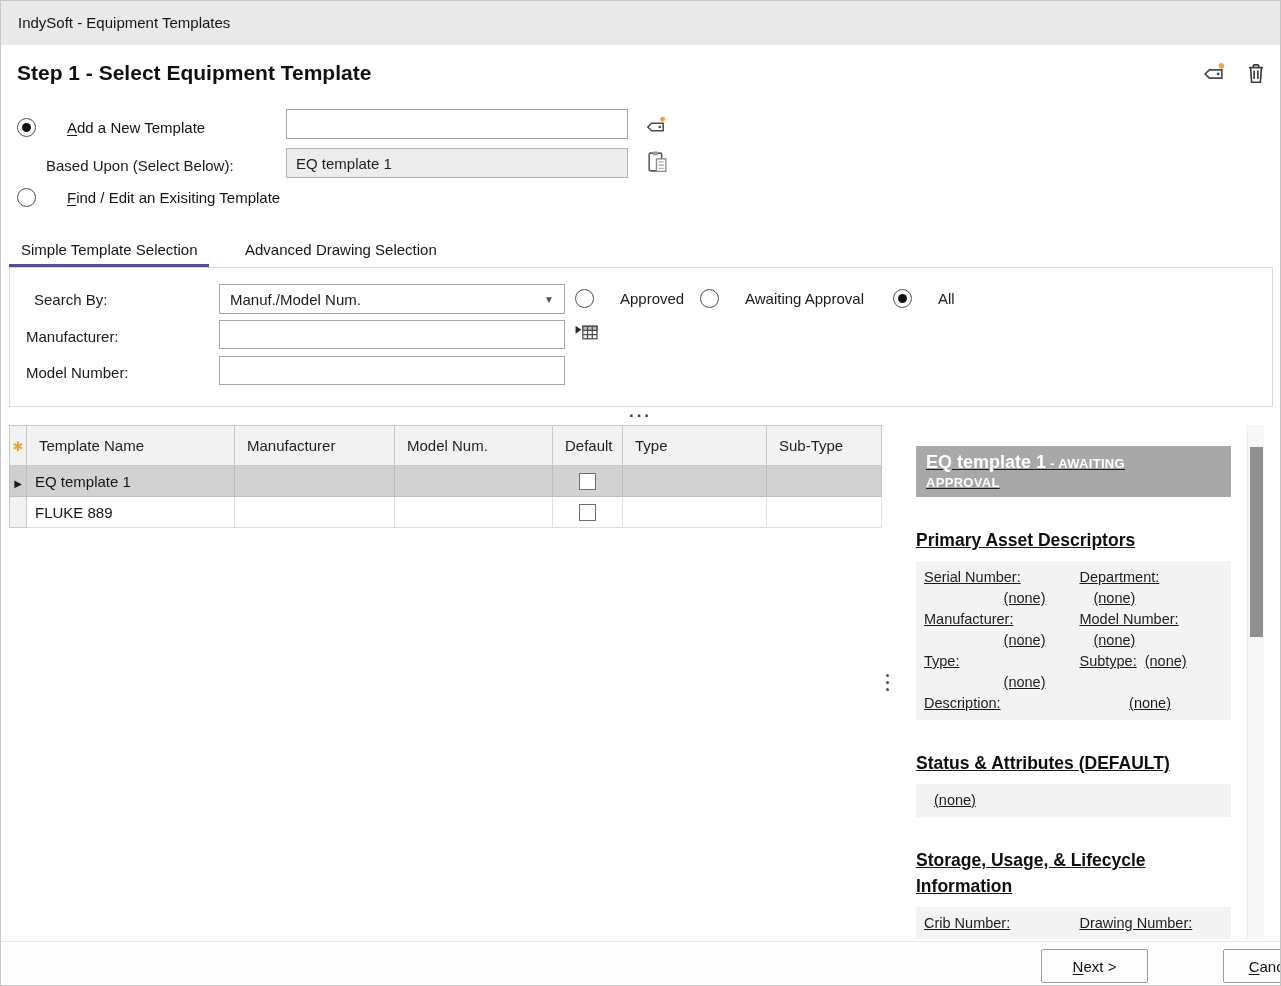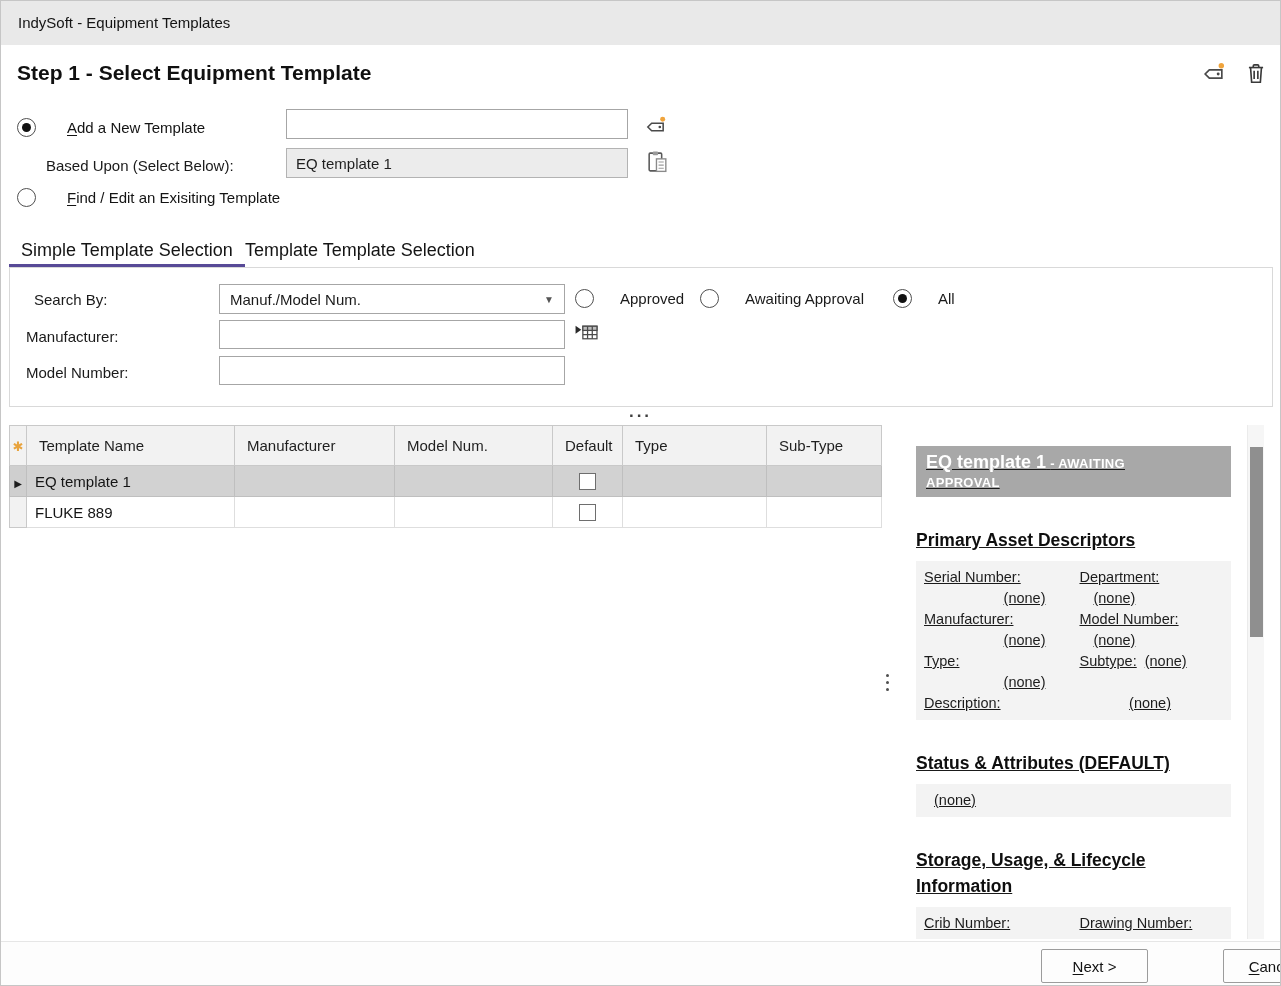--- a/index.html
+++ b/index.html
@@ -34,21 +34,21 @@
   .text-input { position:absolute; height:30px; width:342px; border:1px solid #a6a6a6;
                 padding:0 9px; font:15px "Liberation Sans", sans-serif; color:#141414; background:#fff; }
   .new-template-input { left:285px; top:108px; }
   .based-input { left:285px; top:147px; background:#ececec; border-color:#b3b3b3; color:#1f1f1f; }
   .based-label { position:absolute; left:45px; top:156px; font-size:15px; }
   .tag-input-btn   { left:643px; top:114px; }
   .clipboard-btn   { left:644px; top:148px; }
 
   
   .tab { position:absolute; top:232px; height:34px; line-height:34px; padding:0 12px;
-         font-size:18px; color:#141414; cursor:pointer; }
+         font-size:15px; color:#141414; cursor:pointer; }
   .tab-simple { left:8px; }
   .tab-advanced { left:230px; padding:0 14px; }
   .tab.active::after { content:""; position:absolute; left:0; right:0; bottom:0; height:3px; background:#584a97; }
 
   
   .tab-panel { position:absolute; left:8px; top:266px; width:1264px; height:140px;
                border:1px solid #d9d9d9; background:#fff; }
   .sb-label { position:absolute; left:16px; top:23px;margin-left:8px; }
   .mf-label { position:absolute; left:16px; top:60px; }
   .mn-label { position:absolute; left:16px; top:96px; }
@@ -177,21 +177,21 @@
 
   <div class="radio-row row-find">
     <span class="radio"></span>
     <label><u>F</u><span>ind / Edit an Exisiting Template</span></label>
   </div>
 
   <div class="tab tab-simple active">
     <span>Simple Template Selection</span>
   </div>
   <div class="tab tab-advanced">
-    <span>Template Template Selection</span>
+    <span>Advanced Drawing Selection</span>
   </div>
 
   <div class="tab-panel">
     <div class="sb-label">Search By:</div>
     <div class="dropdown">
       <span>Manuf./Model Num.</span>
       <span class="arrow">▼</span>
     </div>
 
     <div class="filt filt-approved">

